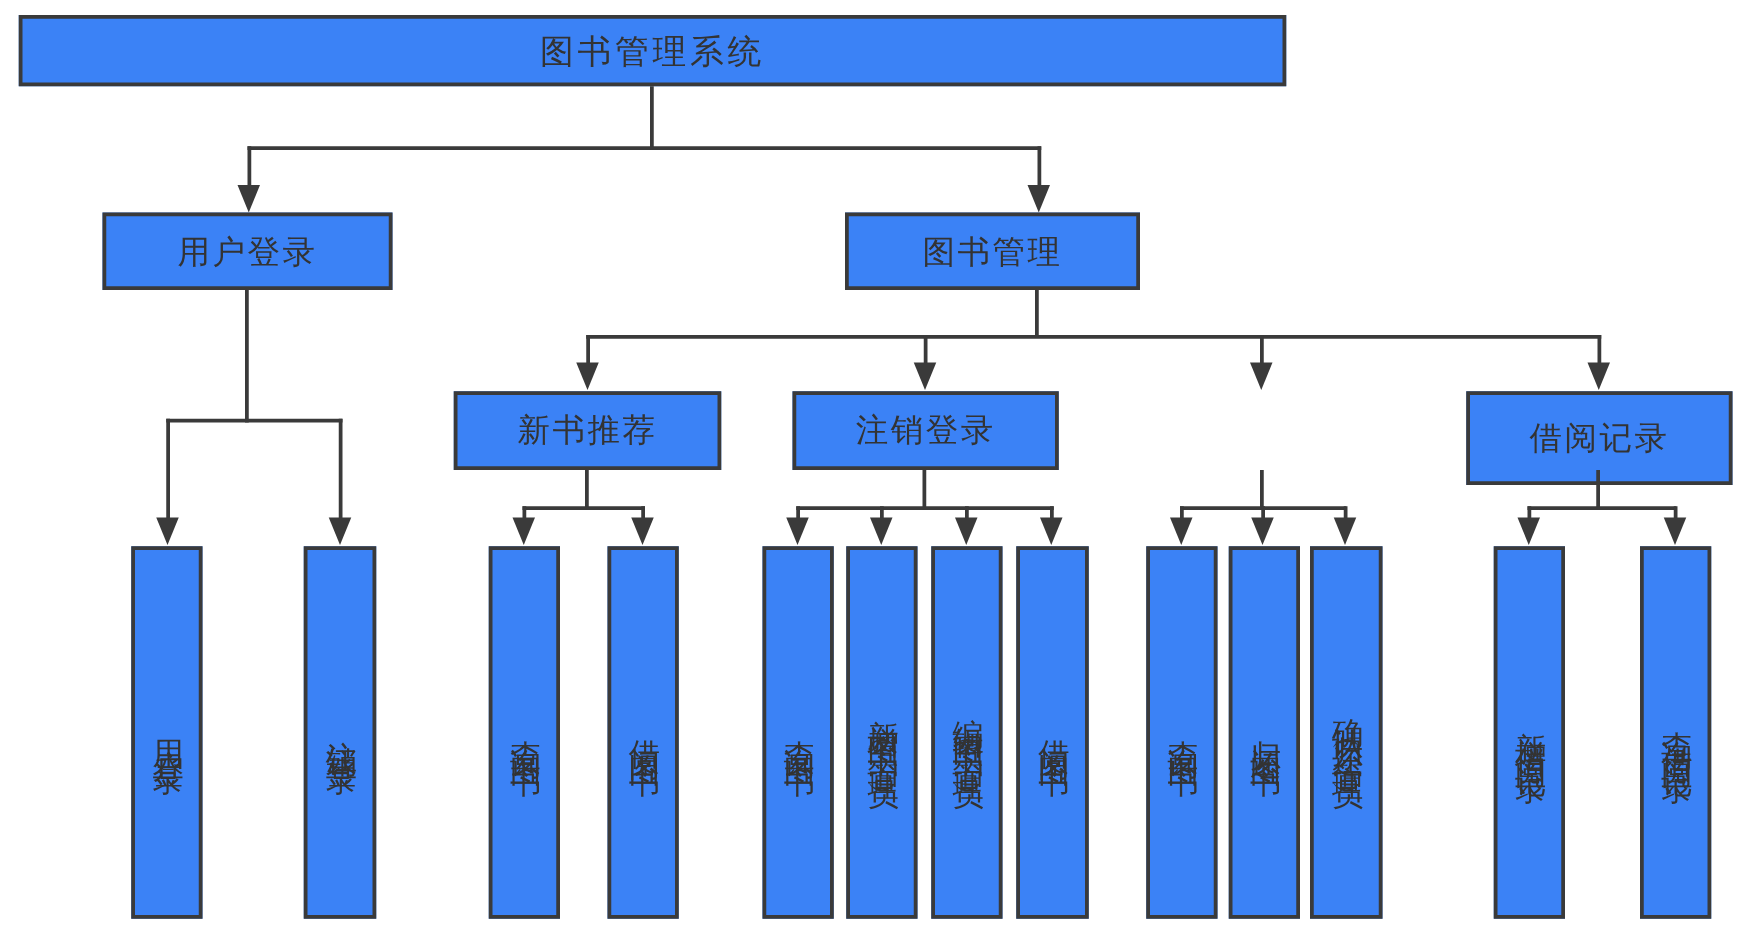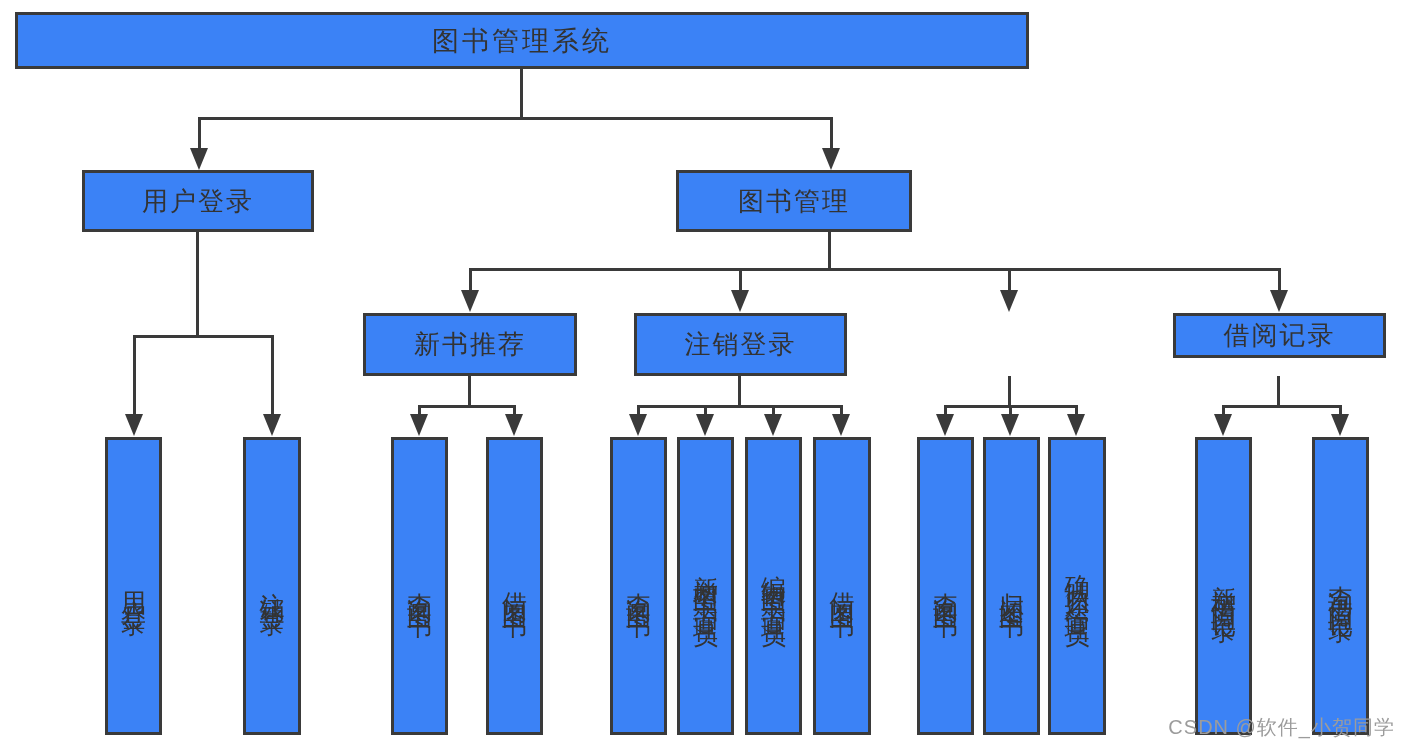--- a/index.html
+++ b/index.html
@@ -112,21 +112,21 @@
   <div class="arrow-down" style="left:1000px; top:290px;"></div>
   <div class="vline" style="left:1278px; top:268px; height:28px;"></div>
   <div class="arrow-down" style="left:1270px; top:290px;"></div>
 
   <div class="node" style="left:363px; top:313px; width:214px; height:63px;">
     <span class="node-label">新书推荐</span>
   </div>
   <div class="node" style="left:634px; top:313px; width:213px; height:63px;">
     <span class="node-label">注销登录</span>
   </div>
-  <div class="node" style="left:1173px; top:313px; width:213px; height:45px;">
+  <div class="node" style="left:1173px; top:313px; width:213px; height:75px;">
     <span class="node-label">借阅记录</span>
   </div>
 
   <div class="vline" style="left:468px; top:376px; height:32px;"></div>
   <div class="hline" style="left:418px; top:405px; width:98px;"></div>
   <div class="vline" style="left:418px; top:405px; height:12px;"></div>
   <div class="arrow-down" style="left:410px; top:414px;"></div>
   <div class="vline" style="left:513px; top:405px; height:12px;"></div>
   <div class="arrow-down" style="left:505px; top:414px;"></div>
 
@@ -194,15 +194,14 @@
     <span class="leaf-label">确认归还（管理员）</span>
   </div>
 
   <div class="node leaf" style="left:1195px; top:437px; width:57px; height:298px;">
     <span class="leaf-label">新增借阅记录</span>
   </div>
   <div class="node leaf" style="left:1312px; top:437px; width:57px; height:298px;">
     <span class="leaf-label">查询借阅记录</span>
   </div>
 
-  <div class="watermark">CSDN @软件_小贺同学</div>
 
 </div>
 
 </body></html>

